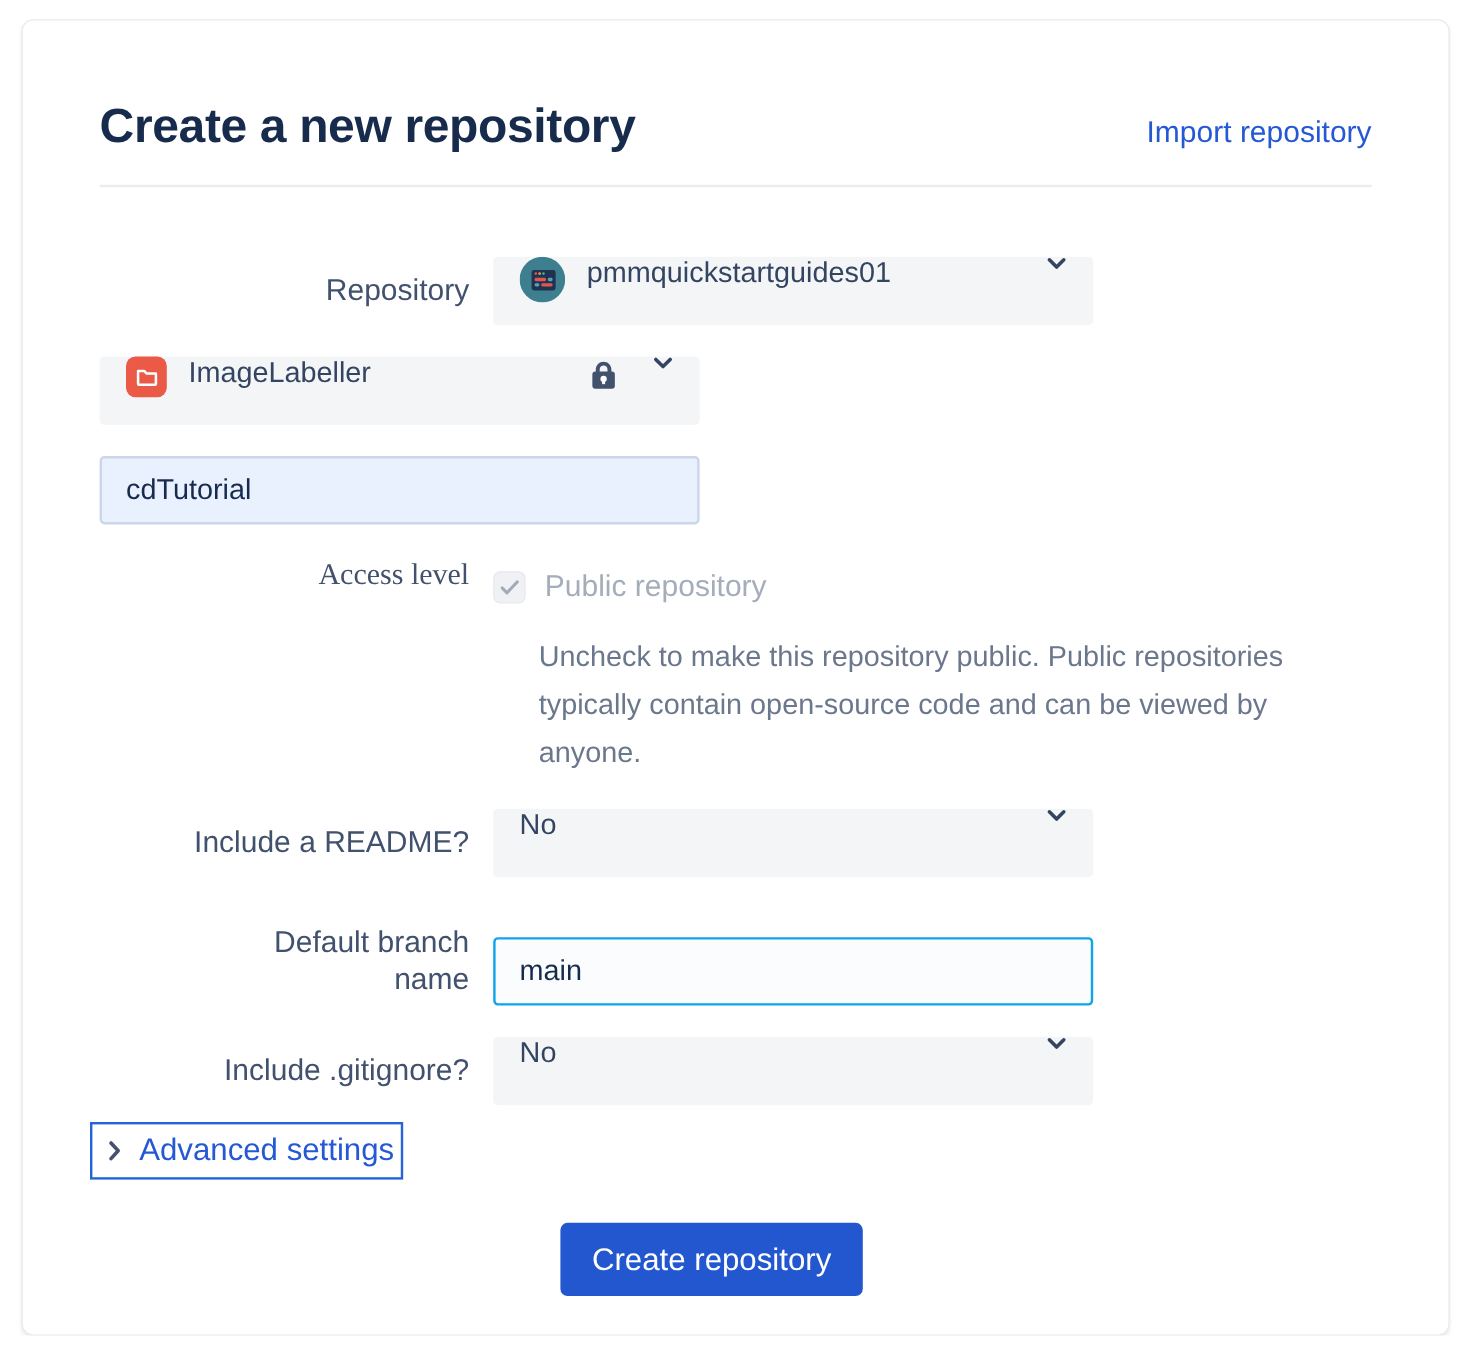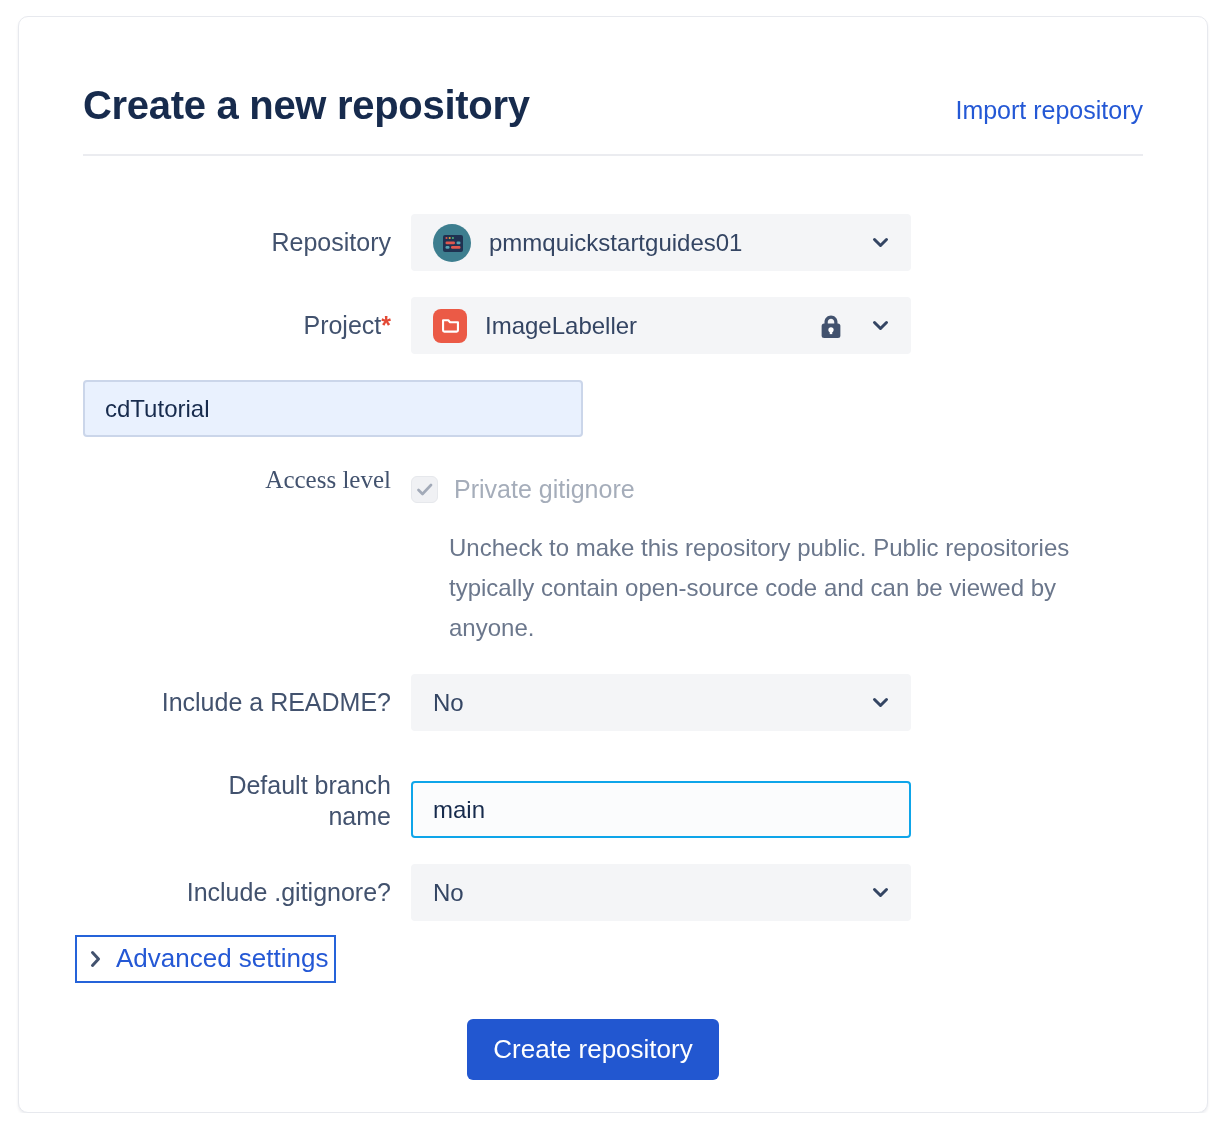--- a/index.html
+++ b/index.html
@@ -60,21 +60,20 @@
   .label-narrow .label-text { display: inline-block; max-width: 200px; }
   .required-marker { color: #E34935; font-weight: 700; }
   .row-control { flex: 1; }
 
   .select-field {
     width: 500px;
     height: 57px;
     background: #F4F5F7;
     border-radius: 4px;
     display: flex;
-    align-items: center;
     padding: 0 22px;
     font-size: 24px;
     color: #344563;
     cursor: pointer;
   }
   .select-value { white-space: nowrap; }
   .chevron-down { margin-left: auto; flex: none; display: flex; }
   .lock-wrap { margin-left: auto; display: flex; }
   .lock-wrap + .chevron-down { margin-left: 26px; }
 
@@ -209,21 +208,20 @@
           <span class="chevron-down">
             <svg width="17" height="11" viewBox="0 0 17 11">
                 <path d="M2.5 2.5l6 6 6-6" stroke="#344563" stroke-width="3" fill="none" stroke-linecap="round" stroke-linejoin="round"></path>
               </svg>
           </span>
         </div>
       </div>
     </div>
 
     <div class="form-row">
-      <div class="row-label"><span class="label-text">Project</span><span class="required-marker">*</span></div>
       <div class="row-control">
         <div class="select-field">
           <span class="proj-avatar">
             <svg viewBox="0 0 24 24" width="21" height="21">
               <path d="M3.5 6h6l2 2.2h9v9.3a1.5 1.5 0 0 1-1.5 1.5H5A1.5 1.5 0 0 1 3.5 17.5z" fill="none" stroke="#ffffff" stroke-width="2.4" stroke-linejoin="round"></path>
             </svg>
           </span>
           <span class="select-value">ImageLabeller</span>
           <span class="lock-wrap">
             <svg viewBox="0 0 24 24" width="30" height="30">
@@ -250,21 +248,21 @@
 
     <div class="form-row">
       <div class="row-label top-align"><span class="label-text">Access level</span></div>
       <div class="row-control">
         <div class="checkbox-row">
           <span class="checkbox">
             <svg width="16" height="13" viewBox="0 0 16 13">
                 <path d="M1.5 7l4 4 8.5-9" stroke="#A2AAB8" stroke-width="2.6" fill="none" stroke-linecap="round" stroke-linejoin="round"></path>
               </svg>
           </span>
-          <span class="checkbox-label">Private gitignore</span>
+          <span class="checkbox-label">Public repository</span>
         </div>
         <p class="access-description">Uncheck to make this repository public. Public repositories typically contain open‑source code and can be viewed by anyone.</p>
       </div>
     </div>
 
     <div class="form-row">
       <div class="row-label"><span class="label-text">Include a README?</span></div>
       <div class="row-control">
         <div class="select-field">
           <span class="select-value">No</span>

